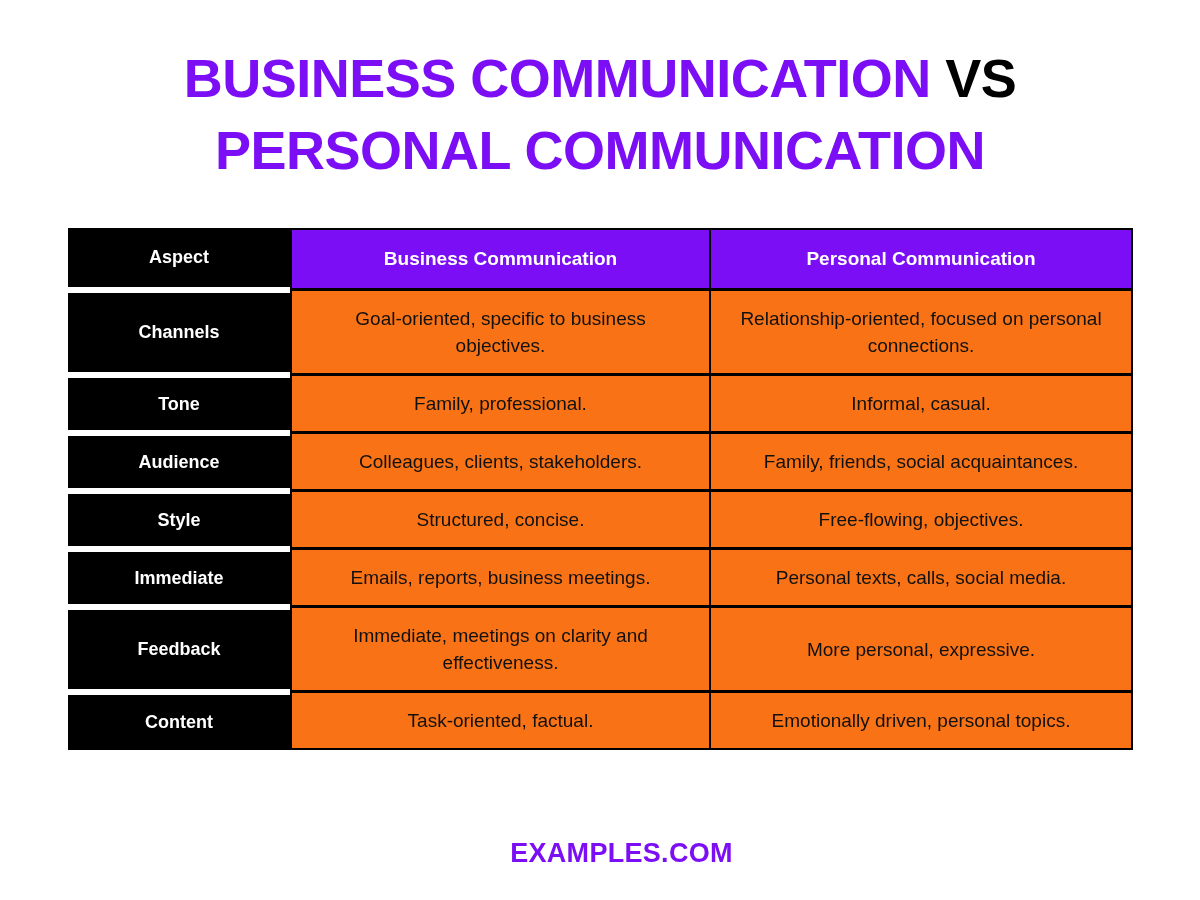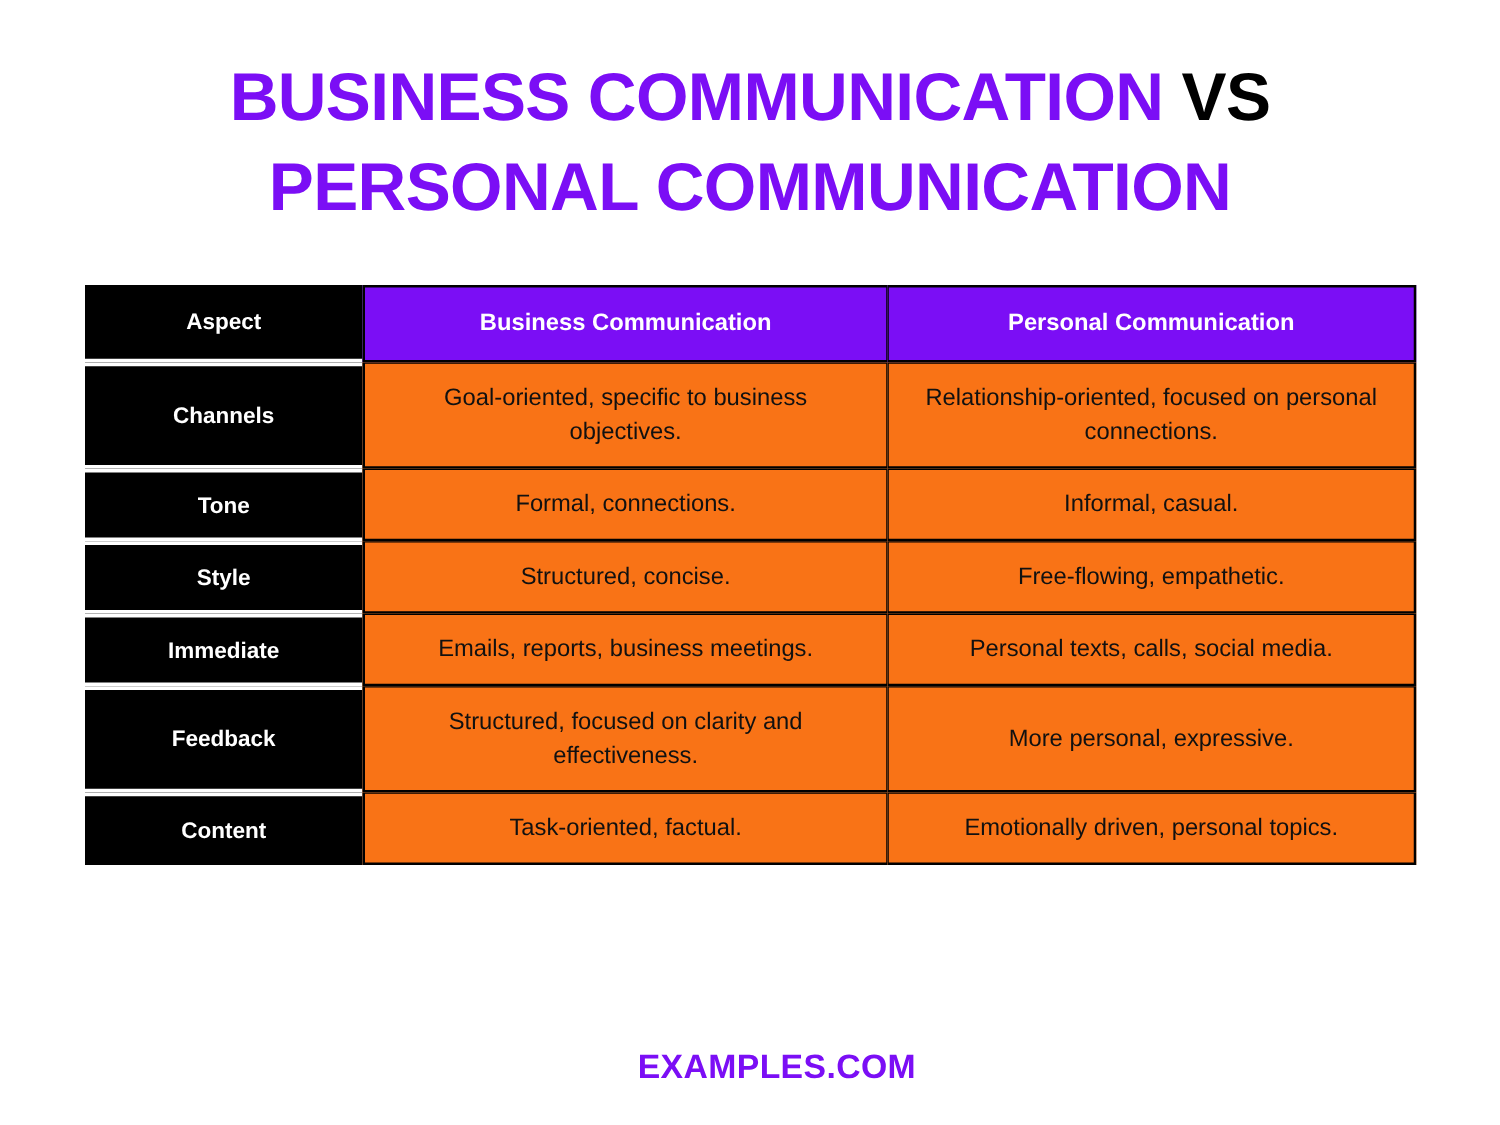--- a/index.html
+++ b/index.html
@@ -142,40 +142,45 @@
       </tr>
 
       <tr>
         <td class="cell-aspect">Channels</td>
         <td class="cell-body">Goal-oriented, specific to business objectives.</td>
         <td class="cell-body last">Relationship-oriented, focused on personal connections.</td>
       </tr>
 
       <tr>
         <td class="cell-aspect">Tone</td>
-        <td class="cell-body">Formal, connections.</td>
+        <td class="cell-body">Family, professional.</td>
         <td class="cell-body last">Informal, casual.</td>
       </tr>
 
+      <tr>
+        <td class="cell-aspect">Audience</td>
+        <td class="cell-body">Colleagues, clients, stakeholders.</td>
+        <td class="cell-body last">Family, friends, social acquaintances.</td>
+      </tr>
 
       <tr>
         <td class="cell-aspect">Style</td>
         <td class="cell-body">Structured, concise.</td>
-        <td class="cell-body last">Free-flowing, empathetic.</td>
+        <td class="cell-body last">Free-flowing, objectives.</td>
       </tr>
 
       <tr>
         <td class="cell-aspect">Immediate</td>
         <td class="cell-body">Emails, reports, business meetings.</td>
         <td class="cell-body last">Personal texts, calls, social media.</td>
       </tr>
 
       <tr>
         <td class="cell-aspect">Feedback</td>
-        <td class="cell-body">Structured, focused on clarity and effectiveness.</td>
+        <td class="cell-body">Immediate, meetings on clarity and effectiveness.</td>
         <td class="cell-body last">More personal, expressive.</td>
       </tr>
 
       <tr>
         <td class="cell-aspect">Content</td>
         <td class="cell-body">Task-oriented, factual.</td>
         <td class="cell-body last">Emotionally driven, personal topics.</td>
       </tr>
     </tbody>
   </table>

